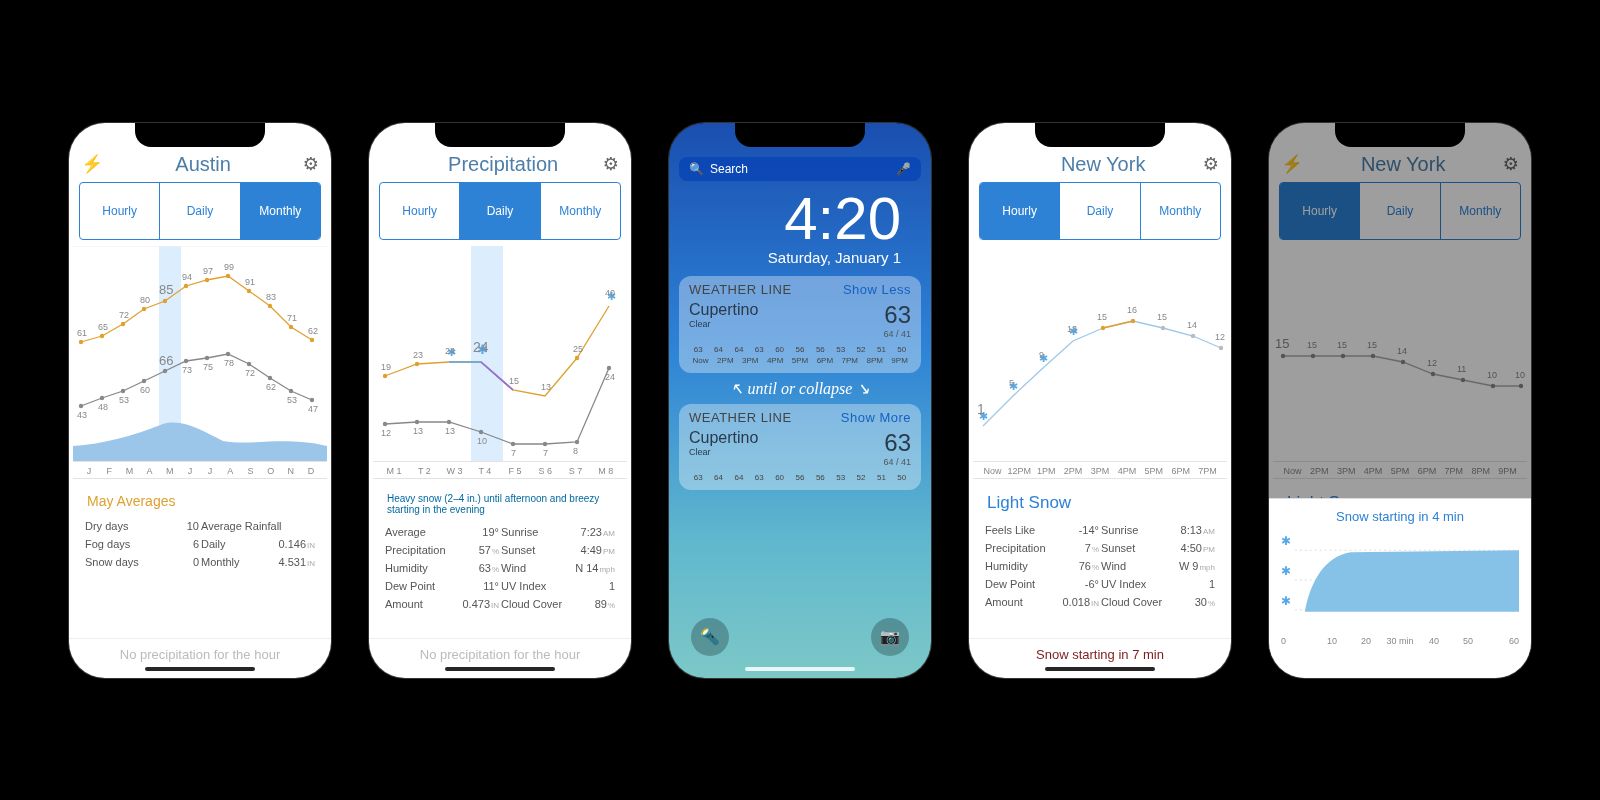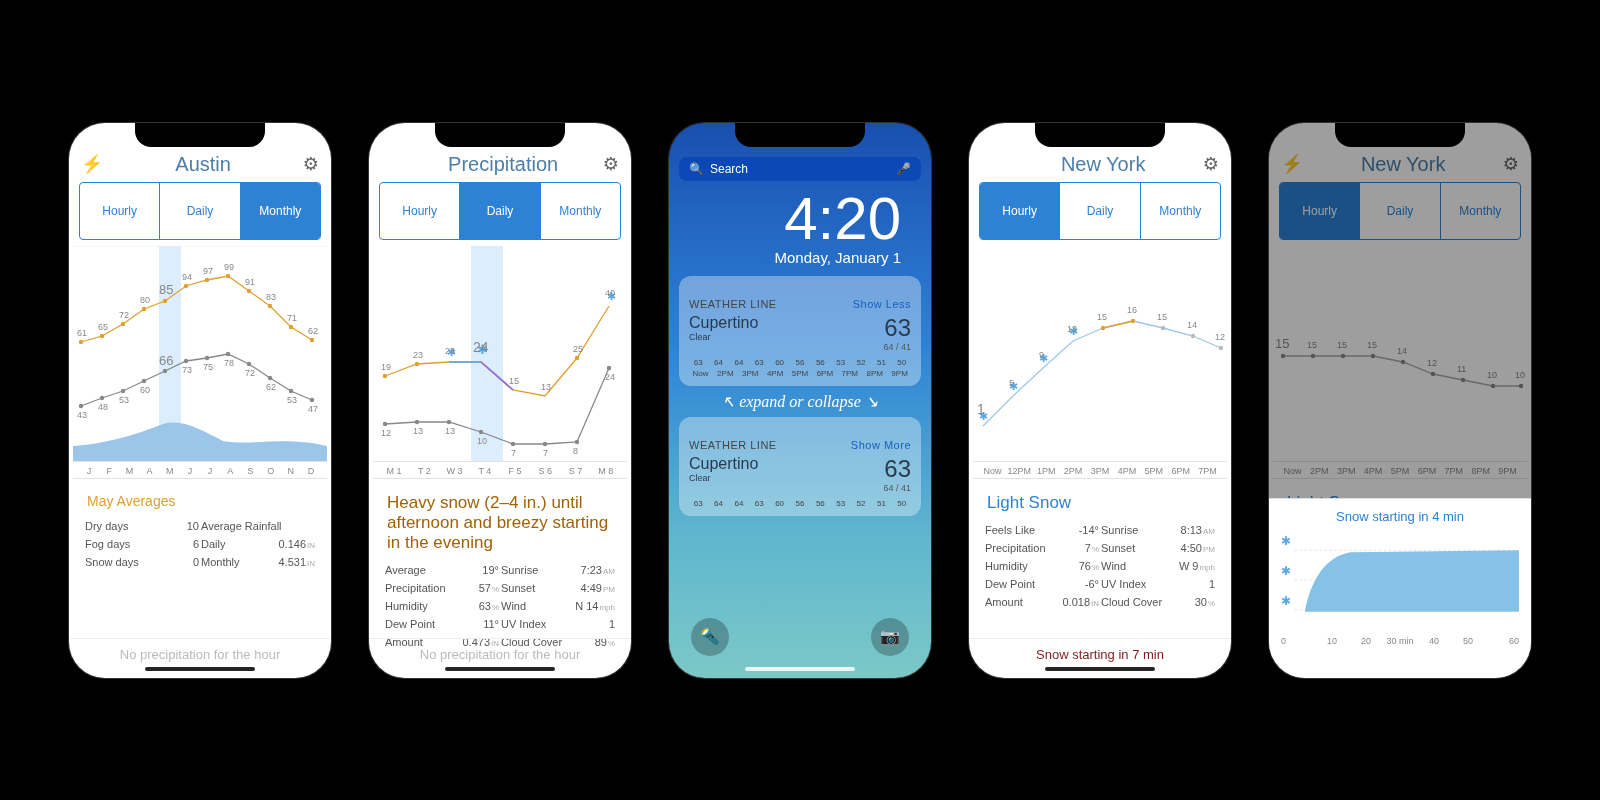--- a/index.html
+++ b/index.html
@@ -148,25 +148,24 @@
   .lock .time .d { font-size: 15px; }
   .widget {
     margin: 10px 10px;
     background: rgba(255,255,255,.35);
     border-radius: 12px;
     padding: 6px 10px 8px;
     color: #2a3a4a;
     font-size: 11px;
   }
   .widget .whdr {
-    display: flex; font-size: 11px;
+    display: flex; font-size: 13px;
     color: #444;
     letter-spacing: .5px;
     margin-bottom: 4px;
-    margin-top: 16px;
   }
   .widget .whdr .r { margin-left: auto; color: #1660c0; }
   .widget .wloc { display: flex; align-items: flex-start; }
   .widget .wloc .big { margin-left: auto; font-size: 24px; }
   .widget .wloc .sub { font-size: 9px; text-align: right; color: #555; }
   .widget .locname { font-size: 16px; }
   .widget .mini {
     display: flex;
     gap: 2px;
     margin-top: 6px;
@@ -423,21 +422,21 @@
     <div class="xaxis" id="ax-philly">
         <span>M 1</span>
         <span>T 2</span>
         <span>W 3</span>
         <span>T 4</span>
         <span>F 5</span>
         <span>S 6</span>
         <span>S 7</span>
         <span>M 8</span>
       </div>
-    <div class="summary" style="color:#a16207;font-size:17px">Heavy snow (2–4 in.) until afternoon and breezy starting in the evening</div>
+    <div class="summary" style="color:#0369a1;font-size:10px">Heavy snow (2–4 in.) until afternoon and breezy starting in the evening</div>
     <div class="stats">
       <div class="col" id="philly-l">
           <div class="row">
             <span>Average</span>
             <span>19°</span>
           </div>
           <div class="row">
             <span>Precipitation</span>
             <span>57<span class="unit">%</span></span>
           </div>
@@ -485,21 +484,21 @@
 <div class="phone lock">
   <div class="notch"></div>
   <div class="screen">
     <div class="search">
       <span style="margin-right:6px">🔍</span>
       <span>Search</span>
       <span class="mic">🎤</span>
     </div>
     <div class="time">
       <div class="t">4:20</div>
-      <div class="d">Monday, January 1</div>
+      <div class="d">Saturday, January 1</div>
     </div>
 
     <div class="widget">
       <div class="whdr">
         <span>WEATHER LINE</span>
         <span class="r">Show Less</span>
       </div>
       <div class="wloc">
         <div>
           <div class="locname">Cupertino</div>
@@ -530,21 +529,21 @@
           <div class="mc">4PM</div>
           <div class="mc">5PM</div>
           <div class="mc">6PM</div>
           <div class="mc">7PM</div>
           <div class="mc">8PM</div>
           <div class="mc">9PM</div>
         </div>
     </div>
 
     <div class="annot">
-      <span>↖ </span><span>expand or collapse</span><span> ↘</span>
+      <span>↖ </span><span>until or collapse</span><span> ↘</span>
     </div>
 
     <div class="widget">
       <div class="whdr">
         <span>WEATHER LINE</span>
         <span class="r">Show More</span>
       </div>
       <div class="wloc">
         <div>
           <div class="locname">Cupertino</div>

